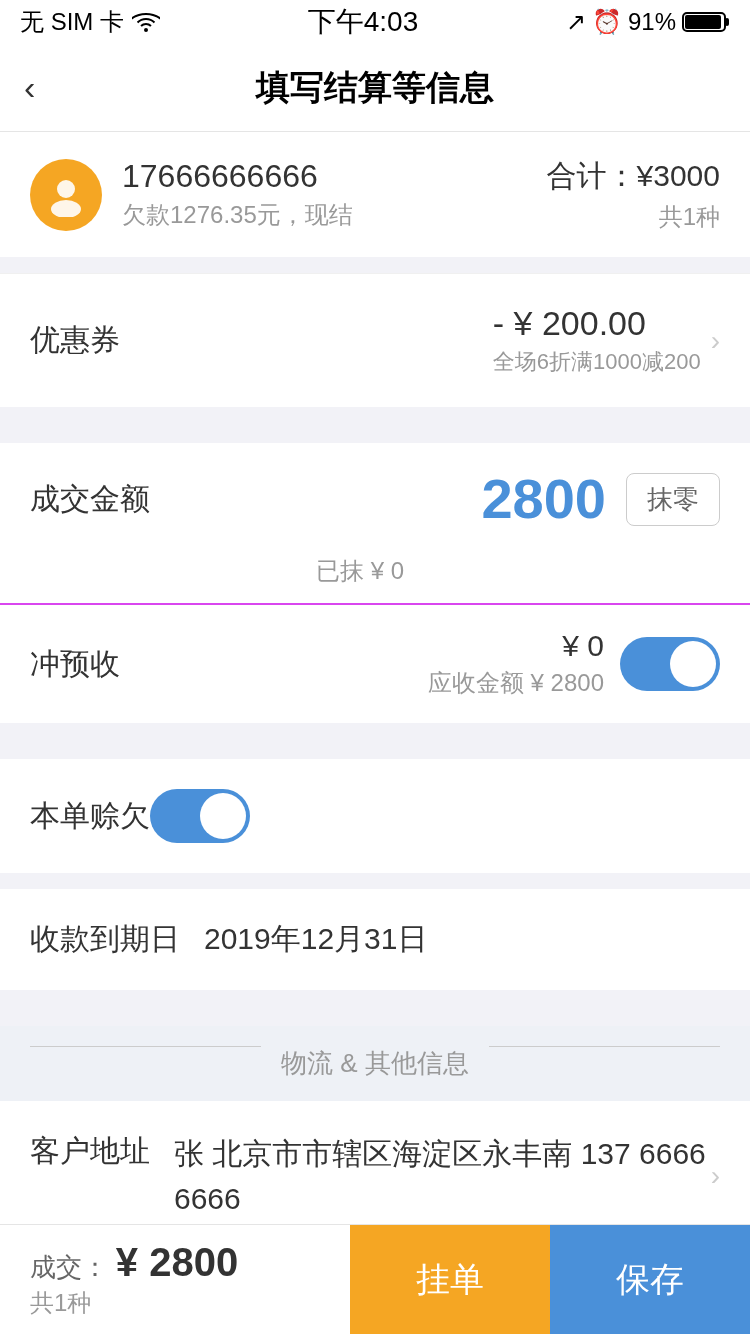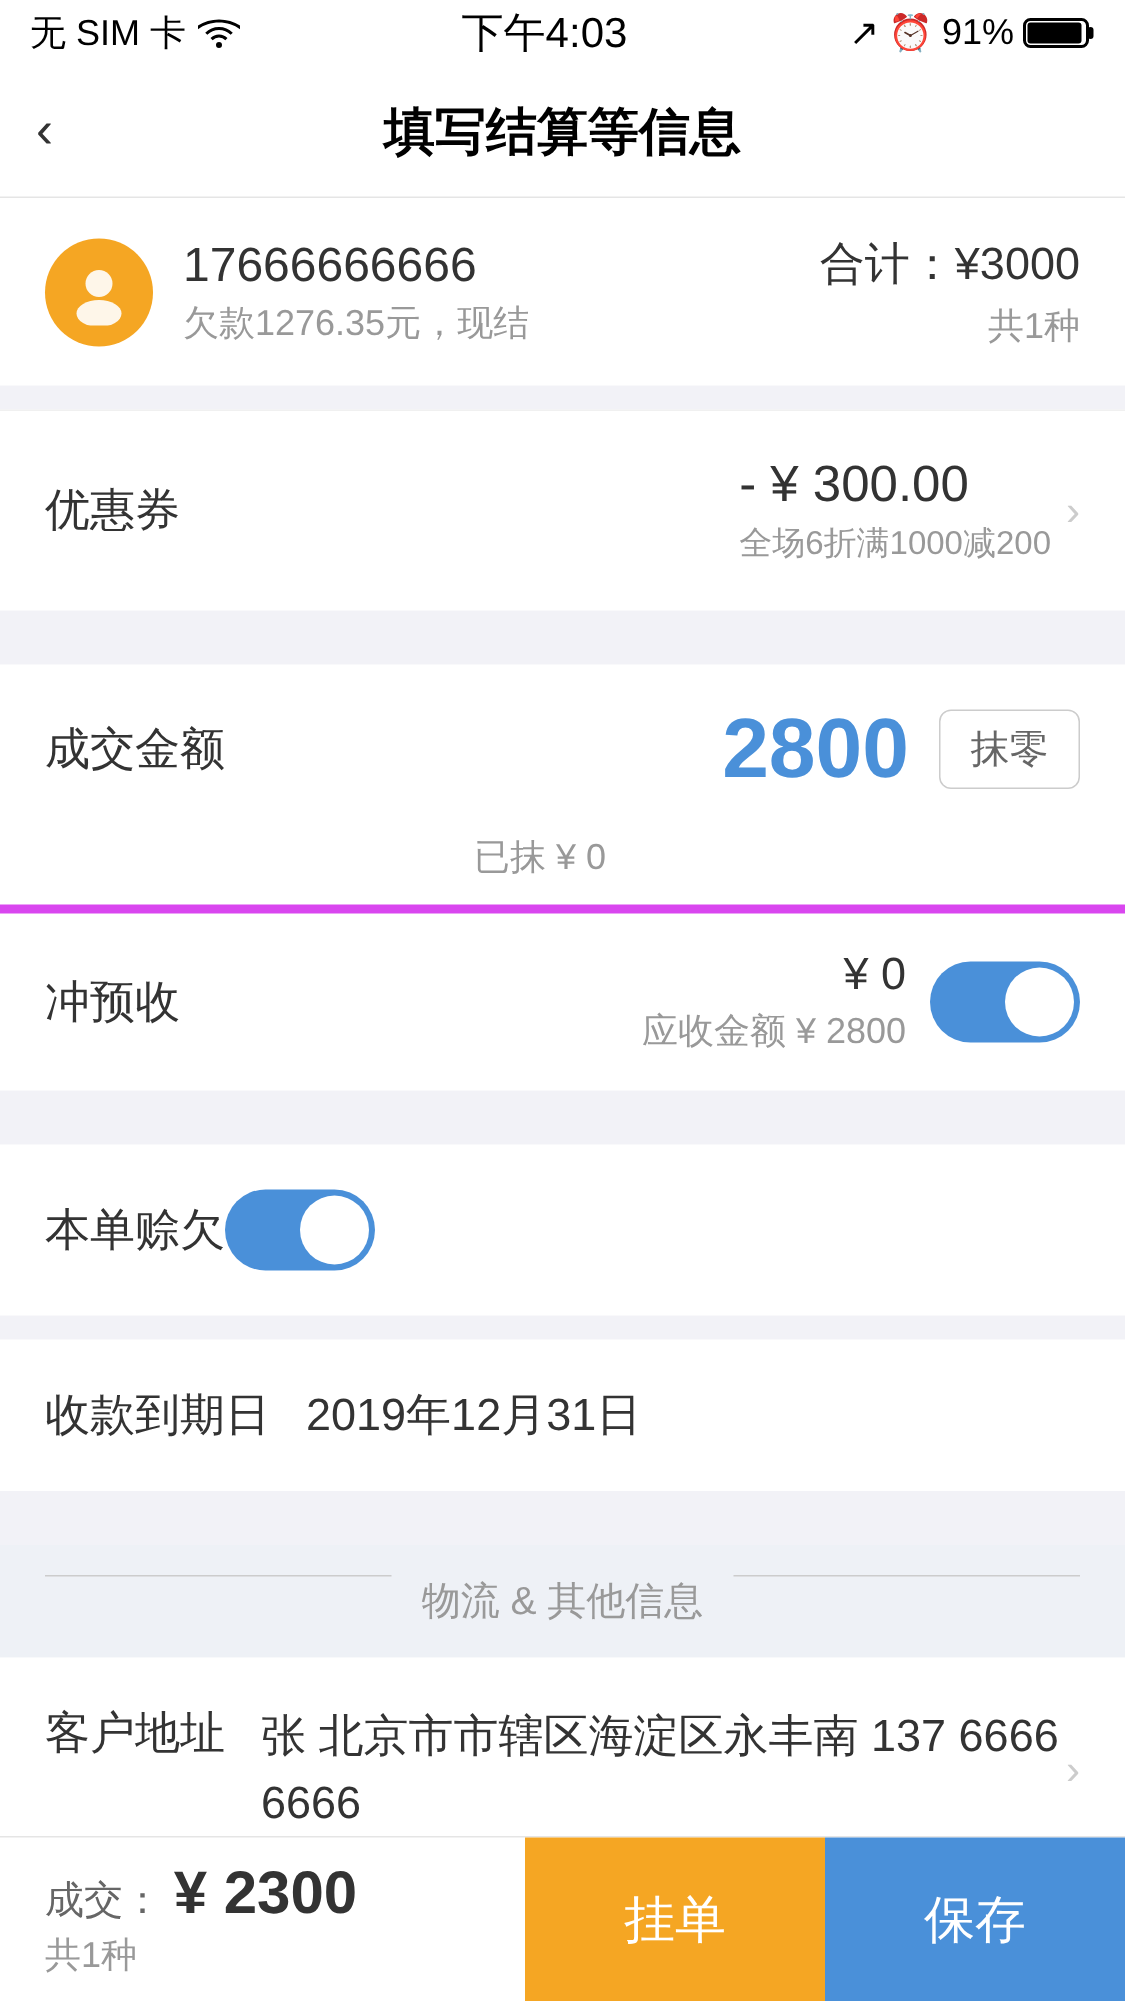--- a/index.html
+++ b/index.html
@@ -138,21 +138,21 @@
       padding-right: 30px;
       padding-bottom: 16px;
     }
 
     
     .prepay-row {
       padding: 24px 30px;
       display: flex;
       align-items: center;
       justify-content: space-between;
-      border-top: 6px solid #d946ef;
+      border-top: 2px solid #d946ef;
     }
     .prepay-label { font-size: 30px; color: #333; }
     .prepay-right { display: flex; align-items: center; gap: 16px; }
     .prepay-amount-block { text-align: right; }
     .prepay-amount { font-size: 30px; color: #333; }
     .prepay-due { font-size: 24px; color: #999; margin-top: 4px; }
 
     
     .toggle {
       width: 100px;
@@ -324,21 +324,21 @@
     <div class="customer-right">
       <div class="total-amount">合计：¥3000</div>
       <div class="total-count">共1种</div>
     </div>
   </div>
 
   <div class="coupon-row">
     <span class="coupon-label">优惠券</span>
     <div class="coupon-right">
       <div>
-        <div class="coupon-discount">- ¥ 300.00</div>
+        <div class="coupon-discount">- ¥ 200.00</div>
         <div class="coupon-desc">全场6折满1000减200</div>
       </div>
       <span class="coupon-arrow">›</span>
     </div>
   </div>
 
   <div class="section-divider"></div>
 
   <div class="trade-section">
     <div class="trade-row">
@@ -399,19 +399,19 @@
   </div>
 
   <div style="height:200px;background:#f2f2f7;"></div>
 
 </div>
 
 <div class="bottom-bar">
   <div class="bottom-info">
     <div>
       <span class="bottom-trade-label">成交：</span>
-      <span class="bottom-trade-amount">¥ 2300</span>
+      <span class="bottom-trade-amount">¥ 2800</span>
     </div>
     <div class="bottom-count">共1种</div>
   </div>
   <div class="btn-hang">挂单</div>
   <div class="btn-save">保存</div>
 </div>
 
 </body></html>

